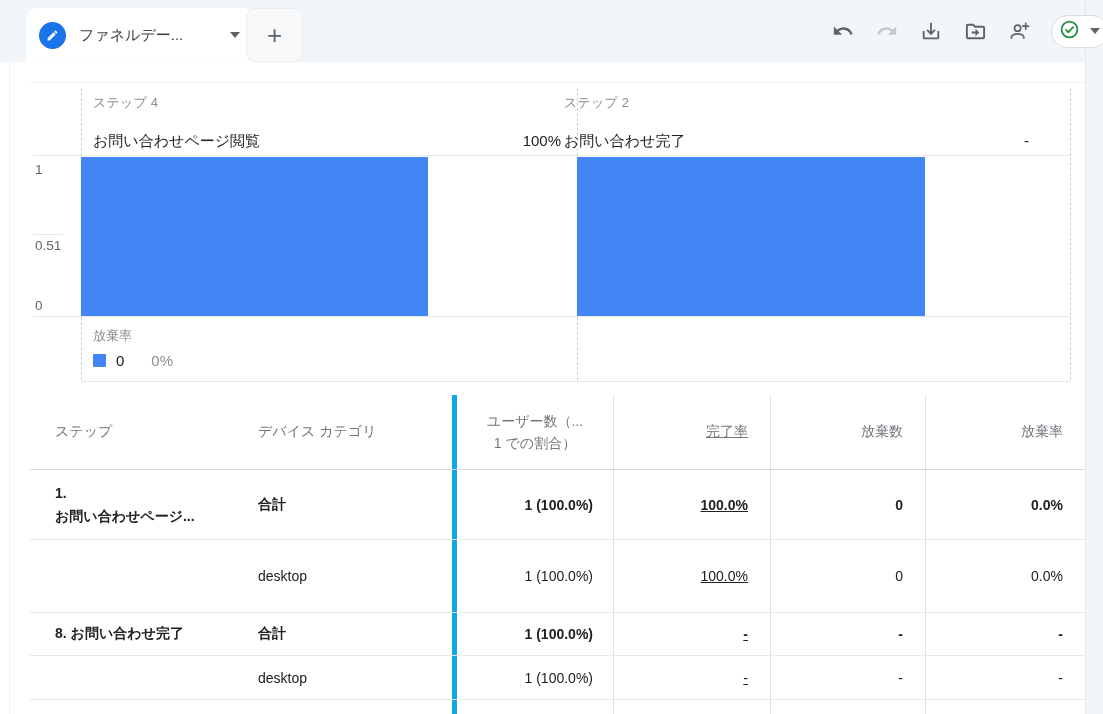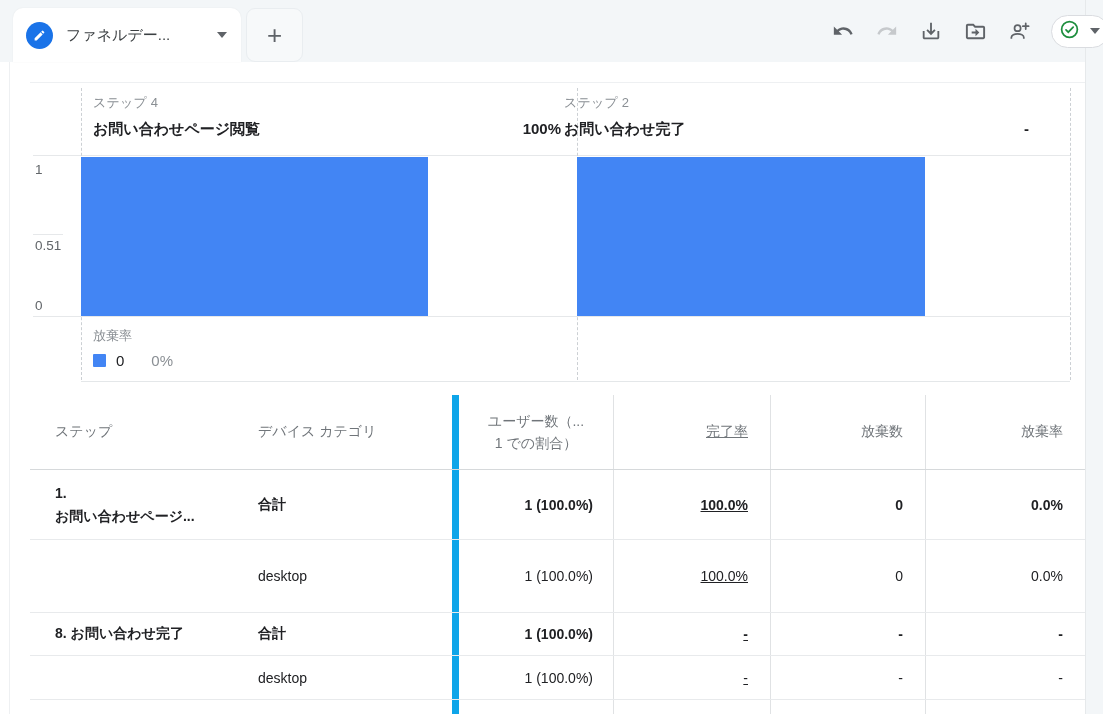--- a/index.html
+++ b/index.html
@@ -5,21 +5,21 @@
   * { margin:0; padding:0; box-sizing:border-box; }
   html,body { width:1103px; height:714px; overflow:hidden; background:#fff;
     font-family:"Liberation Sans","DejaVu Sans",sans-serif; color:#202124; }
   .screen { position:relative; width:1103px; height:714px; background:#fff; overflow:hidden; }
 
   
   .top-strip { position:absolute; left:0; top:0; width:1103px; height:62px; background:#f3f6f8; }
   .right-band { position:absolute; right:0; top:0; width:18px; height:714px; background:#f3f6f8; border-left:1px solid #e6e9eb; }
   .left-line { position:absolute; left:9px; top:62px; width:1px; height:652px; background:#eef0f2; }
 
-  .tab-active { position:absolute; left:13px; top:8px; width:228px; height:54px; background:#fff;
+  .tab-active { position:absolute; left:26px; top:8px; width:228px; height:54px; background:#fff;
     border-radius:10px 10px 0 0; display:flex; align-items:center; padding:0 14px 0 13px; box-shadow:0 0 2px rgba(0,0,0,.06); }
   .pencil-circle { width:27px; height:27px; border-radius:50%; background:#1a73e8; display:flex; align-items:center; justify-content:center; flex:0 0 auto; }
   .tab-label { font-size:15px; color:#3c4043; margin-left:13px; white-space:nowrap; overflow:hidden; flex:1; }
   .caret { width:0; height:0; border-left:5px solid transparent; border-right:5px solid transparent; border-top:6px solid #5f6368; }
   .tab-caret { margin-left:8px; }
   .tab-plus { position:absolute; left:246px; top:8px; width:57px; height:54px; background:#f7f9fa;
     border:1px solid #e9edf0; border-radius:9px; display:flex; align-items:center; justify-content:center;
     font-size:26px; font-weight:400; color:#5f6368; }
 
   .toolbar { position:absolute; right:0; top:0; height:62px; display:flex; align-items:center; }
@@ -29,40 +29,40 @@
 
   
   .module-top { position:absolute; left:30px; top:82px; width:1055px; height:1px; background:#eef0f2; }
   .gridline { position:absolute; height:1px; background:#e6e8ea; }
   .dash-v { position:absolute; width:0; border-left:1px dashed #ccd0d4; top:88px; height:292px; }
 
   .yaxis-label { position:absolute; left:35px; font-size:13.5px; color:#616569; }
 
   .step-header { position:absolute; top:88px; height:68px; padding:6px 16px 0 12px; }
   .step-sub { font-size:13px; color:#8a8f94; letter-spacing:.2px; }
-  .step-main { display:flex; justify-content:space-between; align-items:baseline; margin-top:8px;font-weight:bold; }
+  .step-main { display:flex; justify-content:space-between; align-items:baseline; margin-top:20px; }
   .step-name { font-size:15px; color:#202124; }
   .step-rate { font-size:15px; color:#202124; }
 
   .bar { position:absolute; top:157px; height:159px; }
 
   .legend { position:absolute; left:93px; top:327px; }
   .legend-title { font-size:13px; color:#8a8f94; }
   .legend-row { display:flex; align-items:center; margin-top:7px; }
   .legend-swatch { width:13px; height:13px; border-radius:1px; }
   .legend-count { font-size:15px; color:#202124; margin-left:10px; }
   .legend-pct { font-size:15px; color:#8a8f94; margin-left:27px; }
 
   
   .table { position:absolute; left:30px; top:395px; width:1055px; }
   .trow { display:flex; width:1055px; }
   .cell { display:flex; align-items:center; font-size:14px; color:#202124; }
   .col-step   { width:225px; padding-left:25px; }
   .col-device { width:197px; padding-left:3px; }
-  .col-users  { width:161px; border-left:7px solid #0ea5e9; justify-content:flex-end; padding-right:20px; }
+  .col-users  { width:161px; border-left:5px solid #0ea5e9; justify-content:flex-end; padding-right:20px; }
   .col-comp   { width:157px; border-left:1px solid #e0e2e4; justify-content:flex-end; padding-right:22px;text-decoration:underline; }
   .col-aband  { width:155px; border-left:1px solid #e0e2e4; justify-content:flex-end; padding-right:22px; }
   .col-rate   { width:160px; border-left:1px solid #e0e2e4; justify-content:flex-end; padding-right:22px; }
   .thead { height:75px; border-bottom:1px solid #d6d9db; }
   .thead .cell { color:#70757a; font-size:14px; }
   .thead .col-users { justify-content:center; padding-right:0; text-align:center; }
   .hdr-2line { line-height:1.6; text-align:center; }
   .trow.body { border-bottom:1px solid #e8eaec; }
   .r1 { height:70px; } .r2 { height:73px; } .r3 { height:43px; } .r4 { height:44px; }
   .filler { height:16px; border-bottom:none; }

